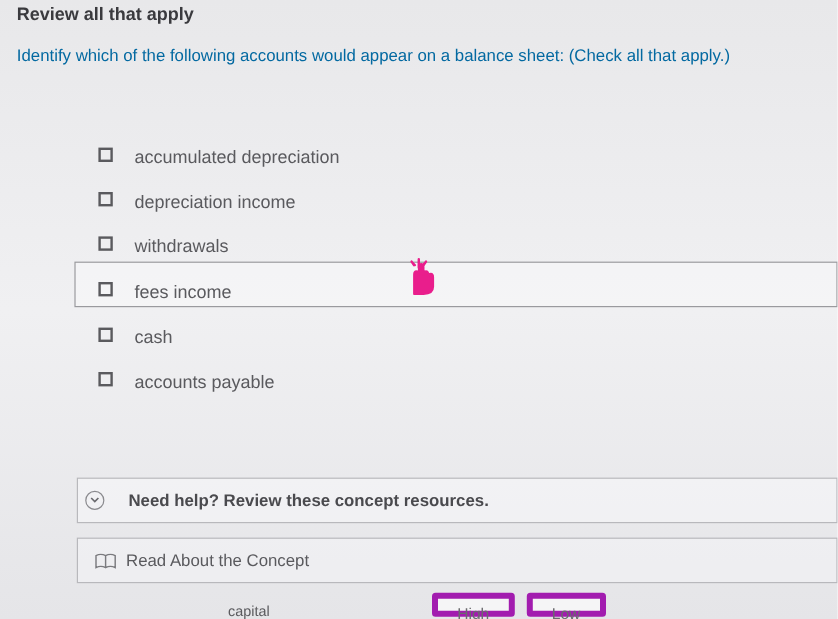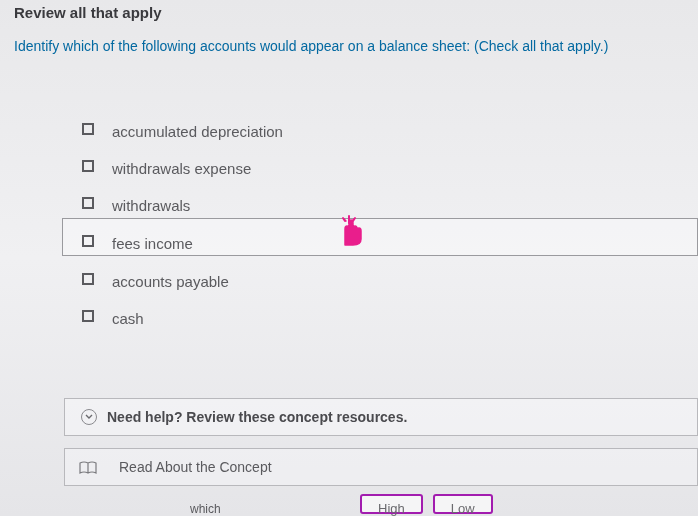--- a/index.html
+++ b/index.html
@@ -69,24 +69,24 @@
       z-index: 5;
       pointer-events: none;
     }
     .help-panel {
       position: absolute;
       left: 64px;
       right: 0;
       top: 398px;
       border: 1px solid #b8b8bc;
       background: rgba(250,250,252,0.5);
-      padding: 10px 16px;
+      padding: 10px 6px;
       display: flex;
       align-items: center;
-      gap: 10px;
+      gap: 20px;
     }
     .help-panel .chev {
       width: 16px;
       height: 16px;
       border: 1px solid #8a8a8e;
       border-radius: 50%;
       display: inline-flex;
       align-items: center;
       justify-content: center;
       font-size: 9px;
@@ -100,42 +100,42 @@
     .read-panel {
       position: absolute;
       left: 64px;
       right: 0;
       top: 448px;
       border: 1px solid #b8b8bc;
       background: rgba(250,250,252,0.4);
       padding: 10px 14px;
       display: flex;
       align-items: center;
-      gap: 24px;
+      gap: 10px;
     }
     .book-ic {
       width: 16px;
       height: 12px;
       display: inline-block;
       position: relative;
     }
     .book-ic svg { display: block; }
     .read-text {
       font-size: 14px;
       color: #5a5a5e;
     }
     .rating-row {
       position: absolute;
       left: 360px;
       top: 494px;
       display: flex;
       gap: 10px;
     }
     .rate-btn {
-      border: 2px solid #a21caf;
+      border: 5px solid #a21caf;
       background: rgba(255,255,255,0.6);
       color: #6a6a6e;
       font-size: 13px;
       padding: 5px 16px;
       border-radius: 3px;
       cursor: pointer;
     }
     .rate-btn.cut { padding-top: 5px; padding-bottom: 0; height: 20px; }
     .bottom-frag {
       position: absolute;
@@ -154,37 +154,37 @@
 
 <div class="hover-frame"></div>
 
 <div class="options-block">
   <div class="option-row">
     <span class="cb"></span>
     <span class="opt-label">accumulated depreciation</span>
   </div>
   <div class="option-row">
     <span class="cb"></span>
-    <span class="opt-label">withdrawals expense</span>
+    <span class="opt-label">depreciation income</span>
   </div>
   <div class="option-row">
     <span class="cb"></span>
     <span class="opt-label">withdrawals</span>
   </div>
   <div class="option-row" style="padding:11px 0;">
     <span class="cb"></span>
     <span class="opt-label">fees income</span>
   </div>
   <div class="option-row">
     <span class="cb"></span>
+    <span class="opt-label">cash</span>
+  </div>
+  <div class="option-row">
+    <span class="cb"></span>
     <span class="opt-label">accounts payable</span>
-  </div>
-  <div class="option-row">
-    <span class="cb"></span>
-    <span class="opt-label">cash</span>
   </div>
 </div>
 
 <div class="cursor-hand">
   <svg width="28" height="32" viewBox="0 0 28 32">
     <path d="M10 30 L10 14 Q10 11 12 11 Q14 11 14 14 L14 8 Q14 5 16 5 Q18 5 18 8 L18 14 Q18 11 20 11 Q22 11 22 14 L22 16 Q22 13 24 13 Q26 13 26 16 L26 24 Q26 30 18 30 Z M14 8 L14 2 M11 6 L9 4 M17 6 L19 4" fill="#e91e8c" stroke="#e91e8c" stroke-width="1.5" stroke-linecap="round" stroke-linejoin="round"></path>
     <path d="M14 8 L14 1 M10 6 L8 3 M18 6 L20 3" stroke="#e91e8c" stroke-width="2" stroke-linecap="round" fill="none"></path>
   </svg>
 </div>
 
@@ -199,18 +199,18 @@
 
 <div class="read-panel">
   <span class="book-ic">
     <svg width="18" height="14" viewBox="0 0 18 14">
       <path d="M1 2 Q5 0 9 2 Q13 0 17 2 L17 12 Q13 10 9 12 Q5 10 1 12 Z M9 2 L9 12" stroke="#7a7a7e" stroke-width="1.2" fill="none"></path>
     </svg>
   </span>
   <span class="read-text">Read About the Concept</span>
 </div>
 
-<div class="bottom-frag">which</div>
+<div class="bottom-frag">capital</div>
 
 <div class="rating-row">
   <button class="rate-btn cut">High</button>
   <button class="rate-btn cut">Low</button>
 </div>
 
 </body></html>

